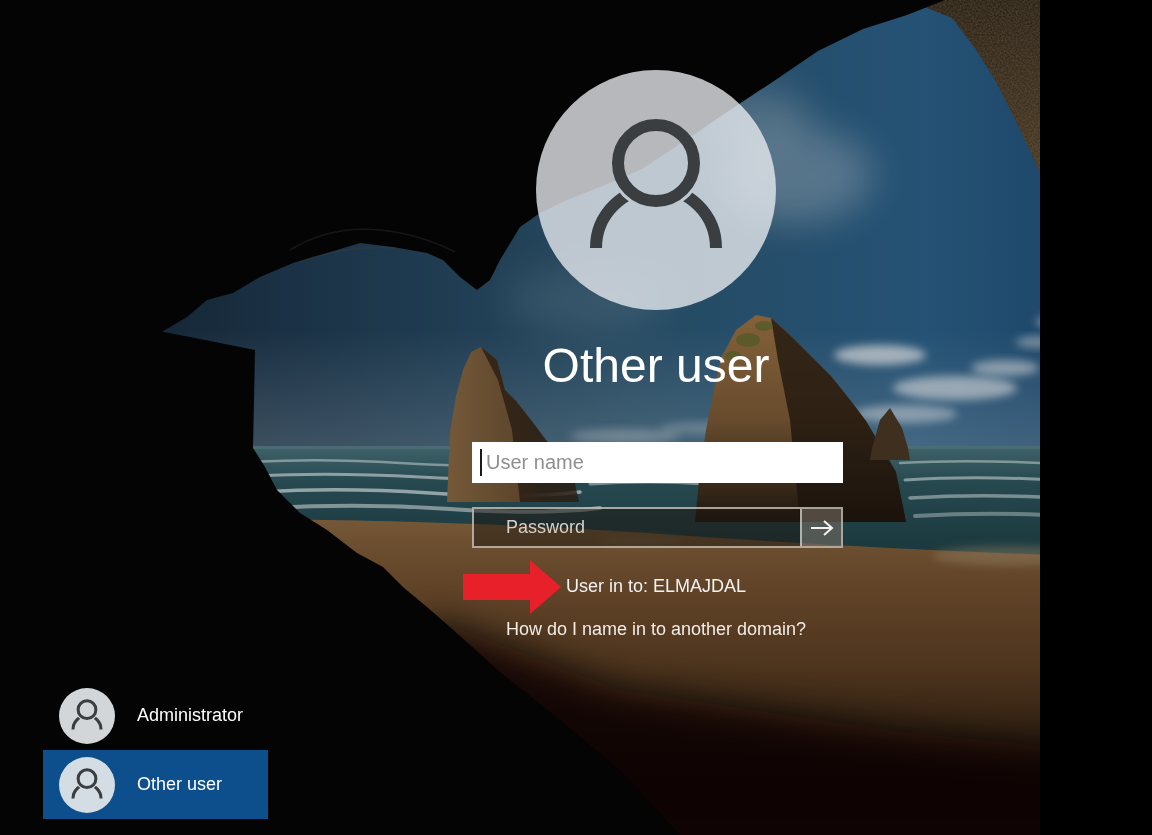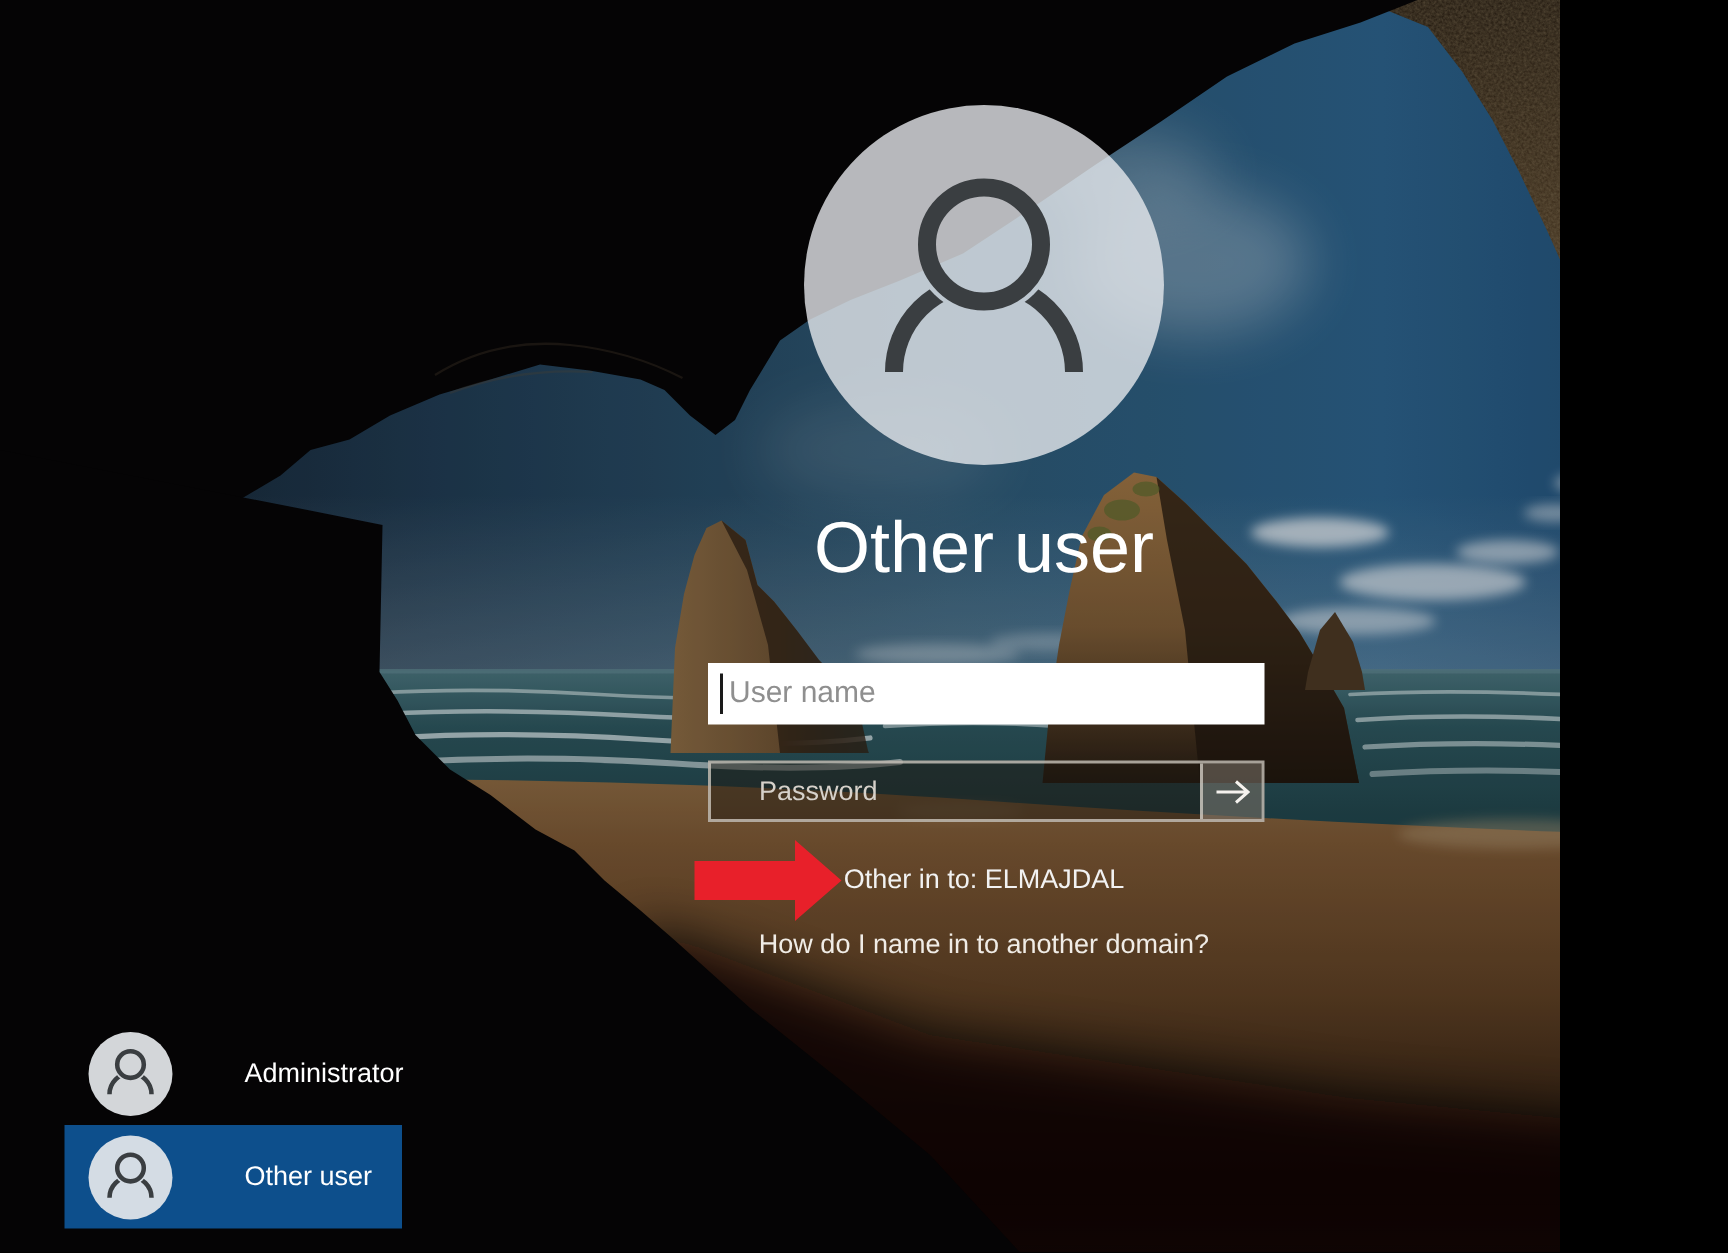--- a/index.html
+++ b/index.html
@@ -64,21 +64,21 @@
   .user-list{position:absolute;left:43px;top:681px;width:225px;z-index:6;}
   .user-row{
     position:relative;height:69px;display:flex;align-items:center;cursor:pointer;
   }
   .user-row.selected{background:var(--accent-blue,#0d4f8c);}
   .avatar-small{
     position:relative;margin-left:16px;width:56px;height:56px;border-radius:50%;
     background:rgba(229,232,235,0.92);flex:0 0 auto;
   }
   .avatar-small svg{position:absolute;inset:0;}
-  .user-row .uname{color:#ffffff;font-size:18px;margin-left:48px;white-space:nowrap;}
+  .user-row .uname{color:#ffffff;font-size:18px;margin-left:22px;white-space:nowrap;}
 </style>
 </head>
 <body>
 
 <div id="screen">
 
   <div id="wallpaper">
     <svg width="1152" height="835" viewBox="0 0 1152 835">
       <defs>
         <linearGradient id="sky" x1="0" y1="0" x2="1" y2="0">
@@ -248,21 +248,21 @@
       </svg>
     </button>
   </div>
 
   <div class="red-arrow">
     <svg width="102" height="60" viewBox="0 0 102 60">
       <path d="M2 17 L69 17 L69 3 L100 30 L69 57 L69 43 L2 43 Z" fill="#e8202a"></path>
     </svg>
   </div>
 
-  <div class="signin-to">Other in to: ELMAJDAL</div>
+  <div class="signin-to">User in to: ELMAJDAL</div>
 
   <div class="help-link">How do I name in to another domain?</div>
 
   <div class="user-list">
 
     <div class="user-row">
       <div class="avatar-small">
         <svg viewBox="-120 -120 240 240">
           <defs>
             <mask id="headgapS1">

